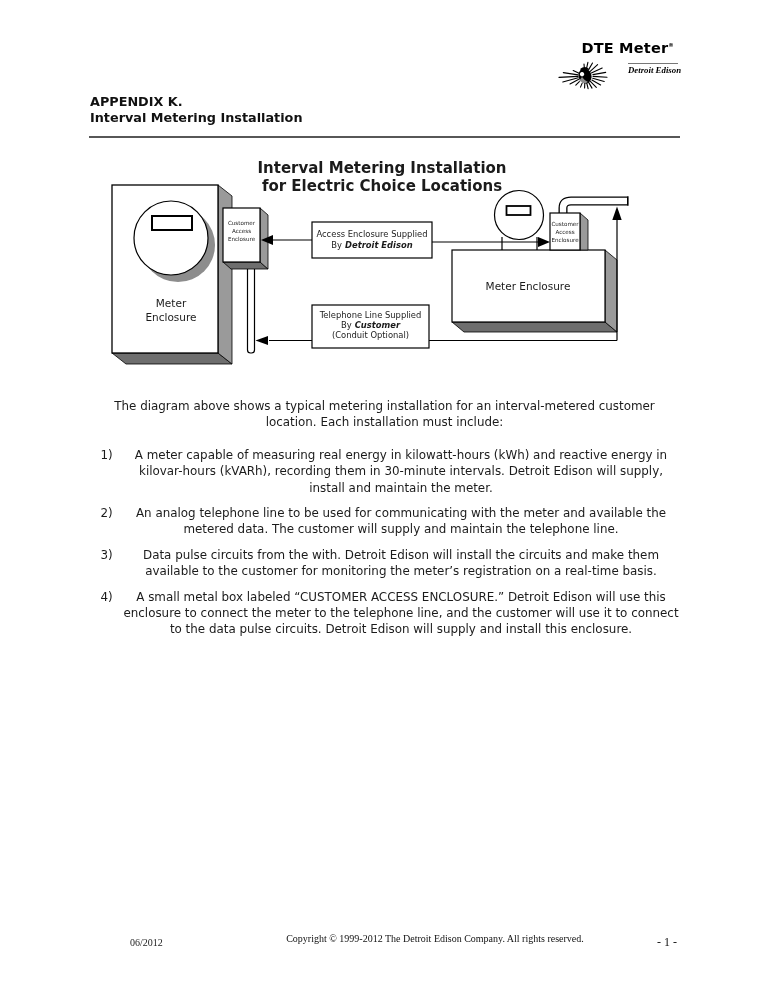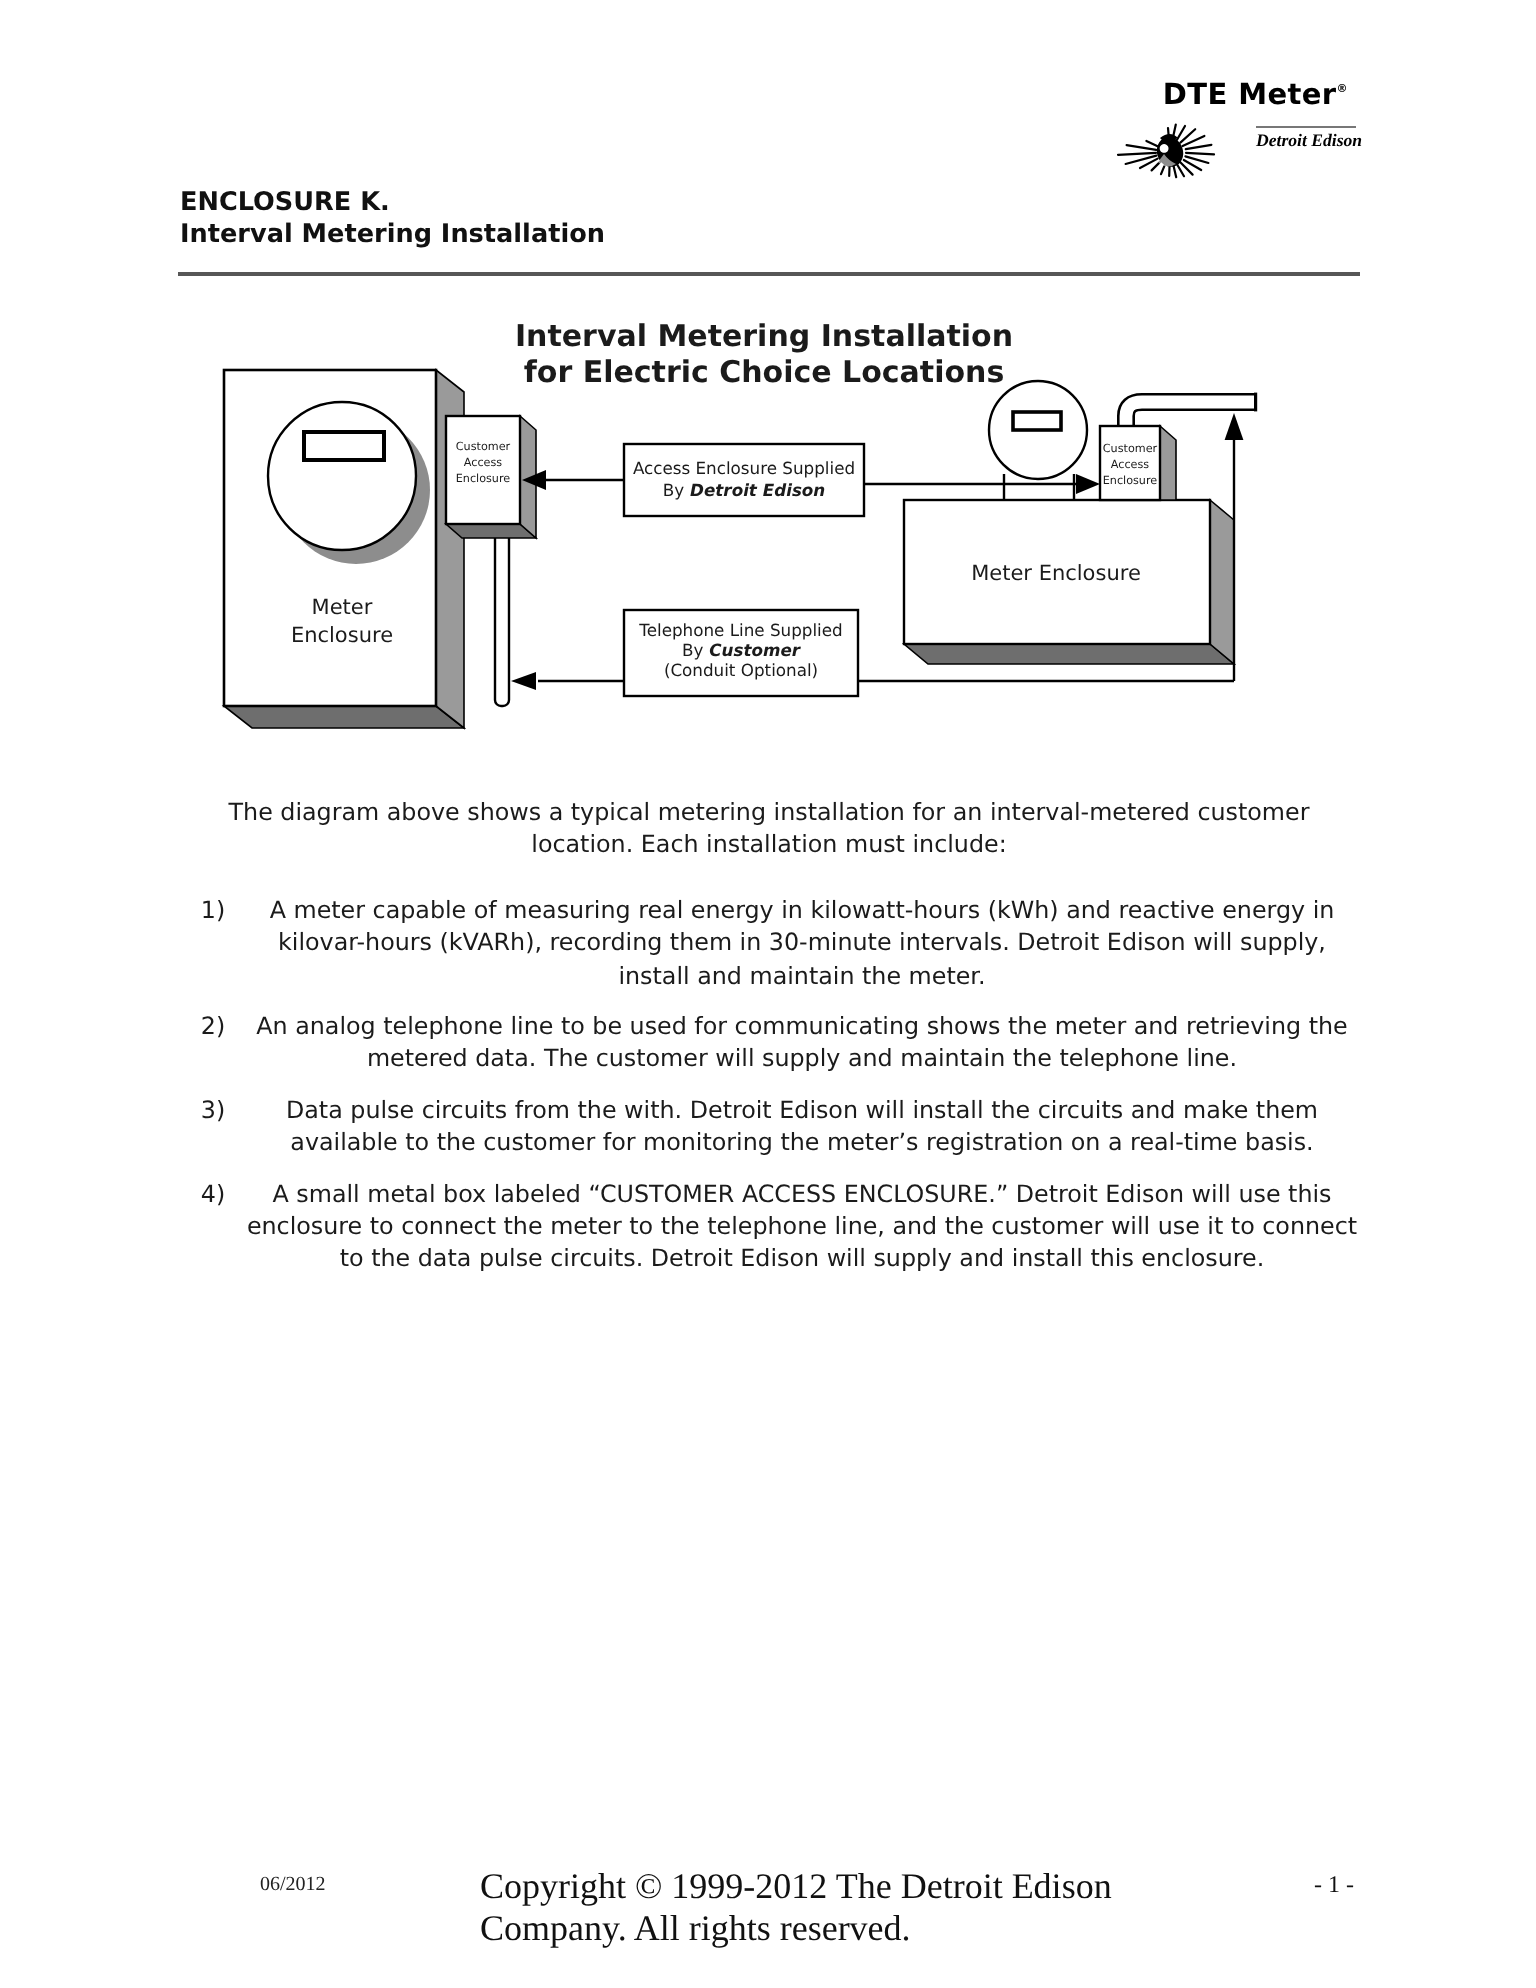--- a/index.html
+++ b/index.html
@@ -23,21 +23,21 @@
   .diagram text{font-family:"DejaVu Sans",sans-serif;fill:#1b1b1b;}
   .dline{stroke:#000;stroke-width:1.2;}
   
   .content{position:absolute;left:90px;top:398px;width:589px;font-size:11.9px;line-height:16.4px;color:#1b1b1b;text-align:center;}
   .intro{margin:0 0 16px 0;}
   .item{display:flex;margin-bottom:9px;}
   .item .num{width:33px;flex:none;}
   .item .text{flex:1;}
   
   .footer-date{position:absolute;left:90px;top:937px;font-family:"Liberation Serif",serif;font-size:10px;color:#222;margin-left:40px;}
-  .footer-copy{position:absolute;left:240px;top:933px;width:390px;font-family:"Liberation Serif",serif;font-size:18px;color:#111;}
+  .footer-copy{position:absolute;left:240px;top:933px;width:390px;text-align:center;font-family:"Liberation Serif",serif;font-size:10px;color:#111;}
   .footer-page{position:absolute;right:91px;top:935px;font-family:"Liberation Serif",serif;font-size:12px;color:#111;}
 </style>
 </head>
 <body>
 
 <div class="page">
 
   <div class="logo">
     <svg class="burst" width="60" height="44" viewBox="0 0 60 44">
       <g id="burst-lines">
@@ -67,21 +67,21 @@
       <path d="M 26,17 a 2.2,2.2 0 1,0 0.1,0 Z" fill="#fff"></path>
       <path d="M 23,26 Q 27,30 32,27 Q 28,25 26,22 Z" fill="#fff" opacity="0.55"></path>
     </svg>
     <div class="logo-brand"><span>DTE Meter</span><sup>®</sup></div>
     <div class="logo-division-wrap">
       <div class="logo-division">Detroit Edison</div>
     </div>
   </div>
 
   <div class="header">
-    <div>ENCLOSURE K.</div>
+    <div>APPENDIX K.</div>
     <div>Interval Metering Installation</div>
   </div>
   <div class="rule"></div>
 
   <svg class="diagram" width="585" height="235" viewBox="0 0 585 235">
 
     <text x="287" y="23" text-anchor="middle" font-size="15" font-weight="bold">Interval Metering Installation</text>
     <text x="287" y="41" text-anchor="middle" font-size="15" font-weight="bold">for Electric Choice Locations</text>
 
     <g>
@@ -155,21 +155,21 @@
   </svg>
 
   <div class="content">
     <p class="intro">The diagram above shows a typical metering installation for an interval-metered customer location. Each installation must include:</p>
     <div class="item">
       <span class="num">1)</span>
       <span class="text">A meter capable of measuring real energy in kilowatt-hours (kWh) and reactive energy in kilovar-hours (kVARh), recording them in 30-minute intervals. Detroit Edison will supply, install and maintain the meter.</span>
     </div>
     <div class="item">
       <span class="num">2)</span>
-      <span class="text">An analog telephone line to be used for communicating shows the meter and retrieving the metered data. The customer will supply and maintain the telephone line.</span>
+      <span class="text">An analog telephone line to be used for communicating with the meter and available the metered data. The customer will supply and maintain the telephone line.</span>
     </div>
     <div class="item">
       <span class="num">3)</span>
       <span class="text">Data pulse circuits from the with. Detroit Edison will install the circuits and make them available to the customer for monitoring the meter’s registration on a real-time basis.</span>
     </div>
     <div class="item">
       <span class="num">4)</span>
       <span class="text">A small metal box labeled “CUSTOMER ACCESS ENCLOSURE.” Detroit Edison will use this enclosure to connect the meter to the telephone line, and the customer will use it to connect to the data pulse circuits. Detroit Edison will supply and install this enclosure.</span>
     </div>
   </div>

